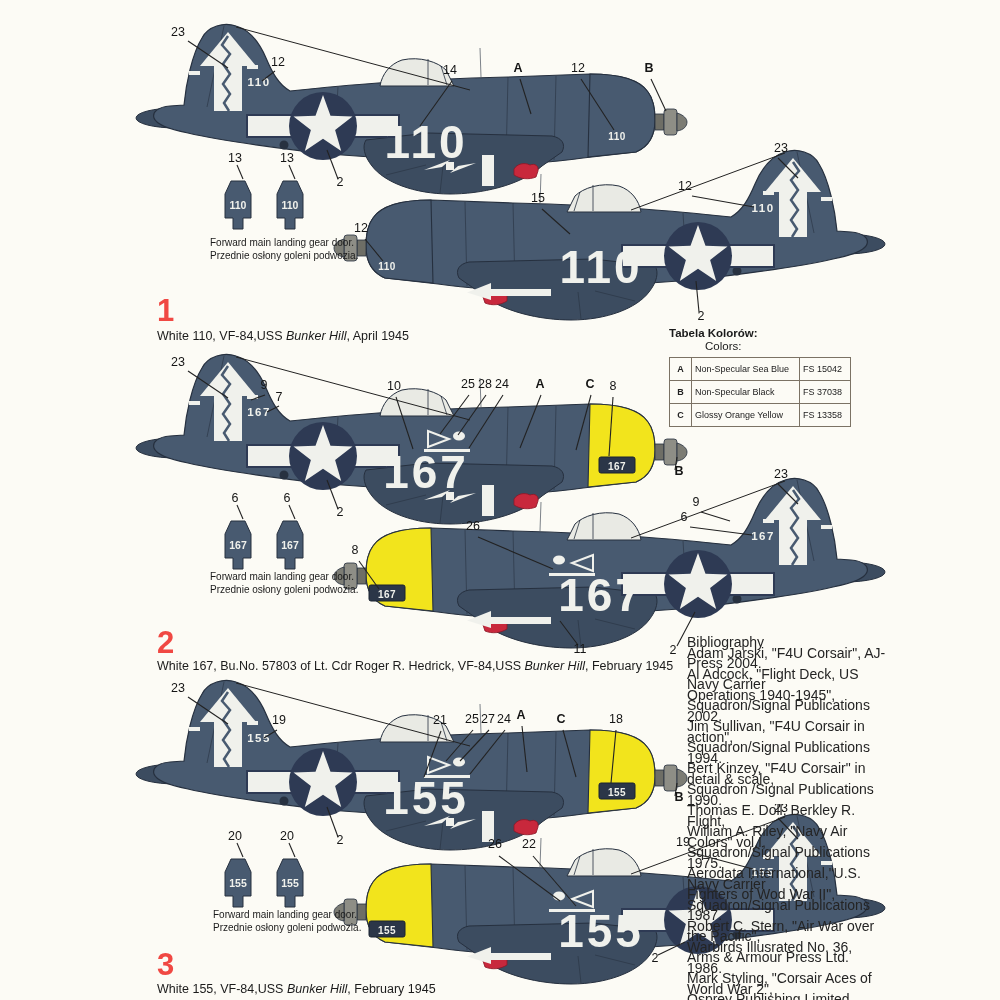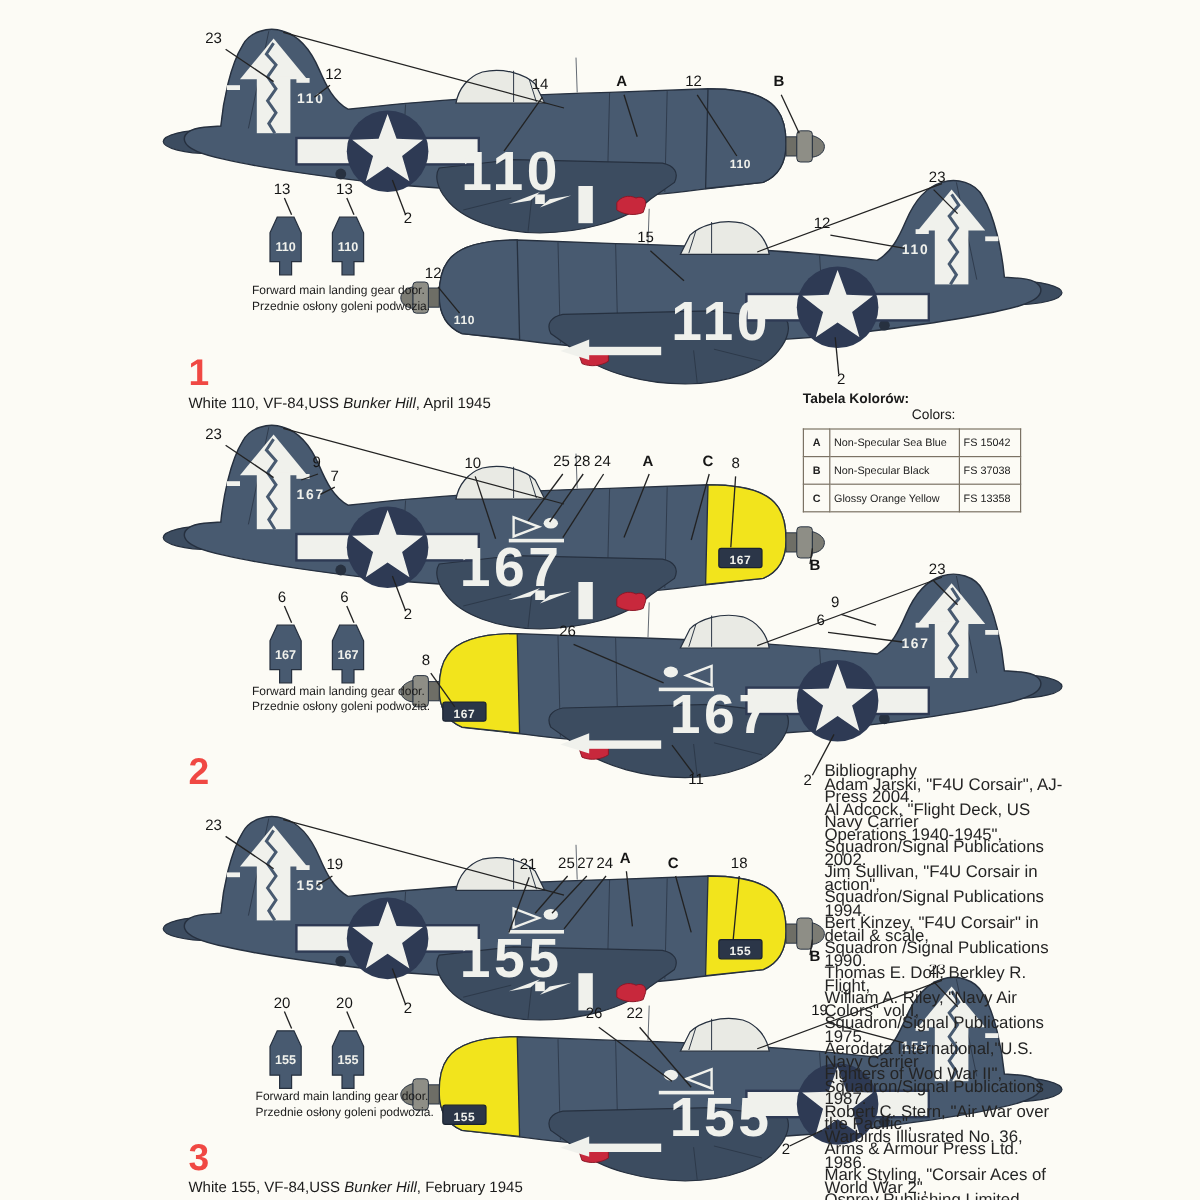--- a/index.html
+++ b/index.html
@@ -8,21 +8,21 @@
   #page{position:absolute;inset:0;}
   .section-num{position:absolute;font-weight:bold;font-size:31px;line-height:30px;
                letter-spacing:1px;color:var(--section-red,#f04843);}
   .caption{position:absolute;font-size:12.5px;color:#1b1b1b;white-space:nowrap;}
   .caption i{font-style:italic;}
   .gear-caption{position:absolute;font-size:10px;line-height:13px;color:#1b1b1b;}
   .bib{position:absolute;left:687px;top:637px;width:200px;font-size:14px;
        line-height:10.5px;color:#242424;}
   .colors-block{position:absolute;left:669px;top:327px;}
   .ct1{font-size:11.5px;color:#1a1a1a;font-weight:bold;}
-  .ct2{font-size:11.5px;color:#1a1a1a;margin-left:36px;margin-top:1px;text-align:center;}
+  .ct2{font-size:11.5px;color:#1a1a1a;margin-left:36px;margin-top:1px;}
   table.color-table{border-collapse:collapse;margin-top:5px;border:1.5px solid #7b7264;}
   table.color-table td{border:1px solid #7b7264;font-size:9px;color:#222;
        height:22px;padding:0 3px;}
   td.code{width:15px;text-align:center;font-weight:bold;}
   td.name{width:101px;}
   td.fs{width:44px;}
   .footer-title{position:absolute;left:600px;top:981px;width:245px;text-align:right;
        font-weight:bold;font-size:15px;color:#111;white-space:nowrap;}
   svg{position:absolute;}
   svg text{font-family:"Liberation Sans",sans-serif;}
@@ -485,20 +485,23 @@
     <div>Forward main landing gear door.</div>
     <div>Przednie osłony goleni podwozia.</div>
   </div>
 
   <div class="section-num" style="left:157px;top:296px">1</div>
   <div class="caption" style="left:157px;top:329px">
     <span>White 110, VF-84,USS </span><i>Bunker Hill</i><span>, April 1945</span>
   </div>
 
   <div class="section-num" style="left:157px;top:628px">2</div>
+  <div class="caption" style="left:157px;top:659px">
+    <span>White 167, Bu.No. 57803 of Lt. Cdr Roger R. Hedrick, VF-84,USS </span><i>Bunker Hill</i><span>, February 1945</span>
+  </div>
 
   <div class="section-num" style="left:157px;top:950px">3</div>
   <div class="caption" style="left:157px;top:982px">
     <span>White 155, VF-84,USS </span><i>Bunker Hill</i><span>, February 1945</span>
   </div>
 
   <div class="colors-block">
     <div class="ct1">Tabela Kolorów:</div>
     <div class="ct2">Colors:</div>
     <table class="color-table">

